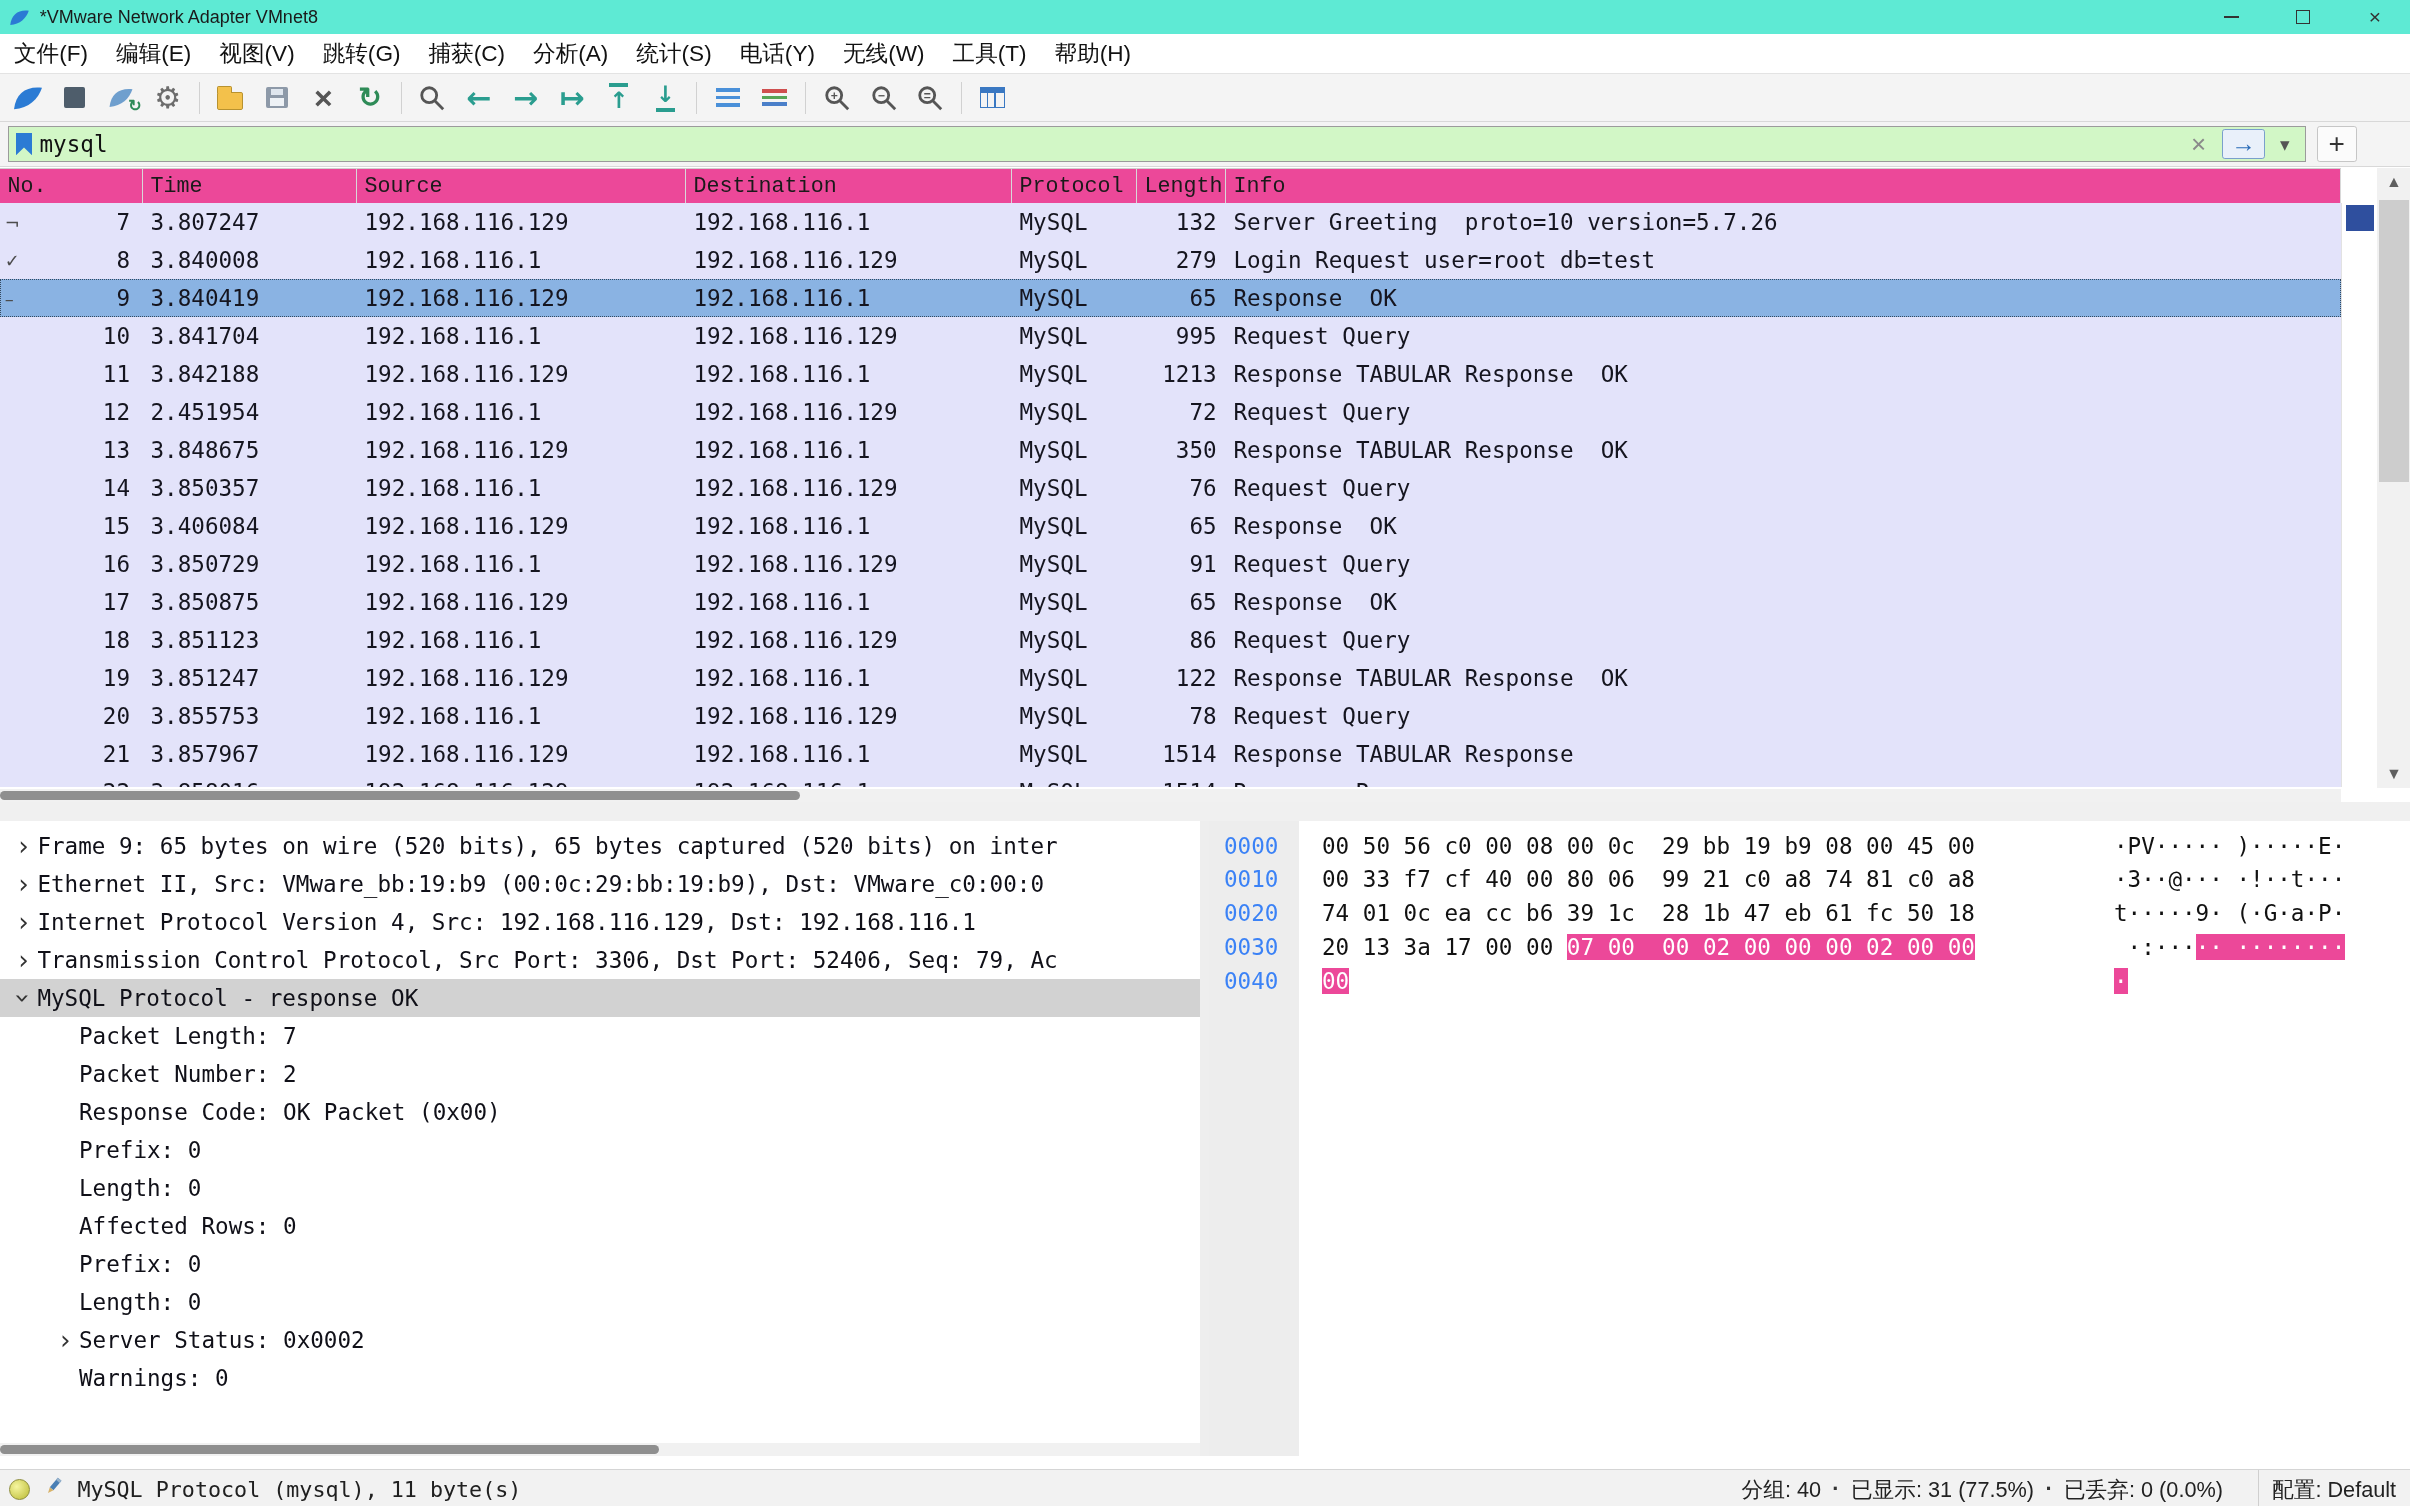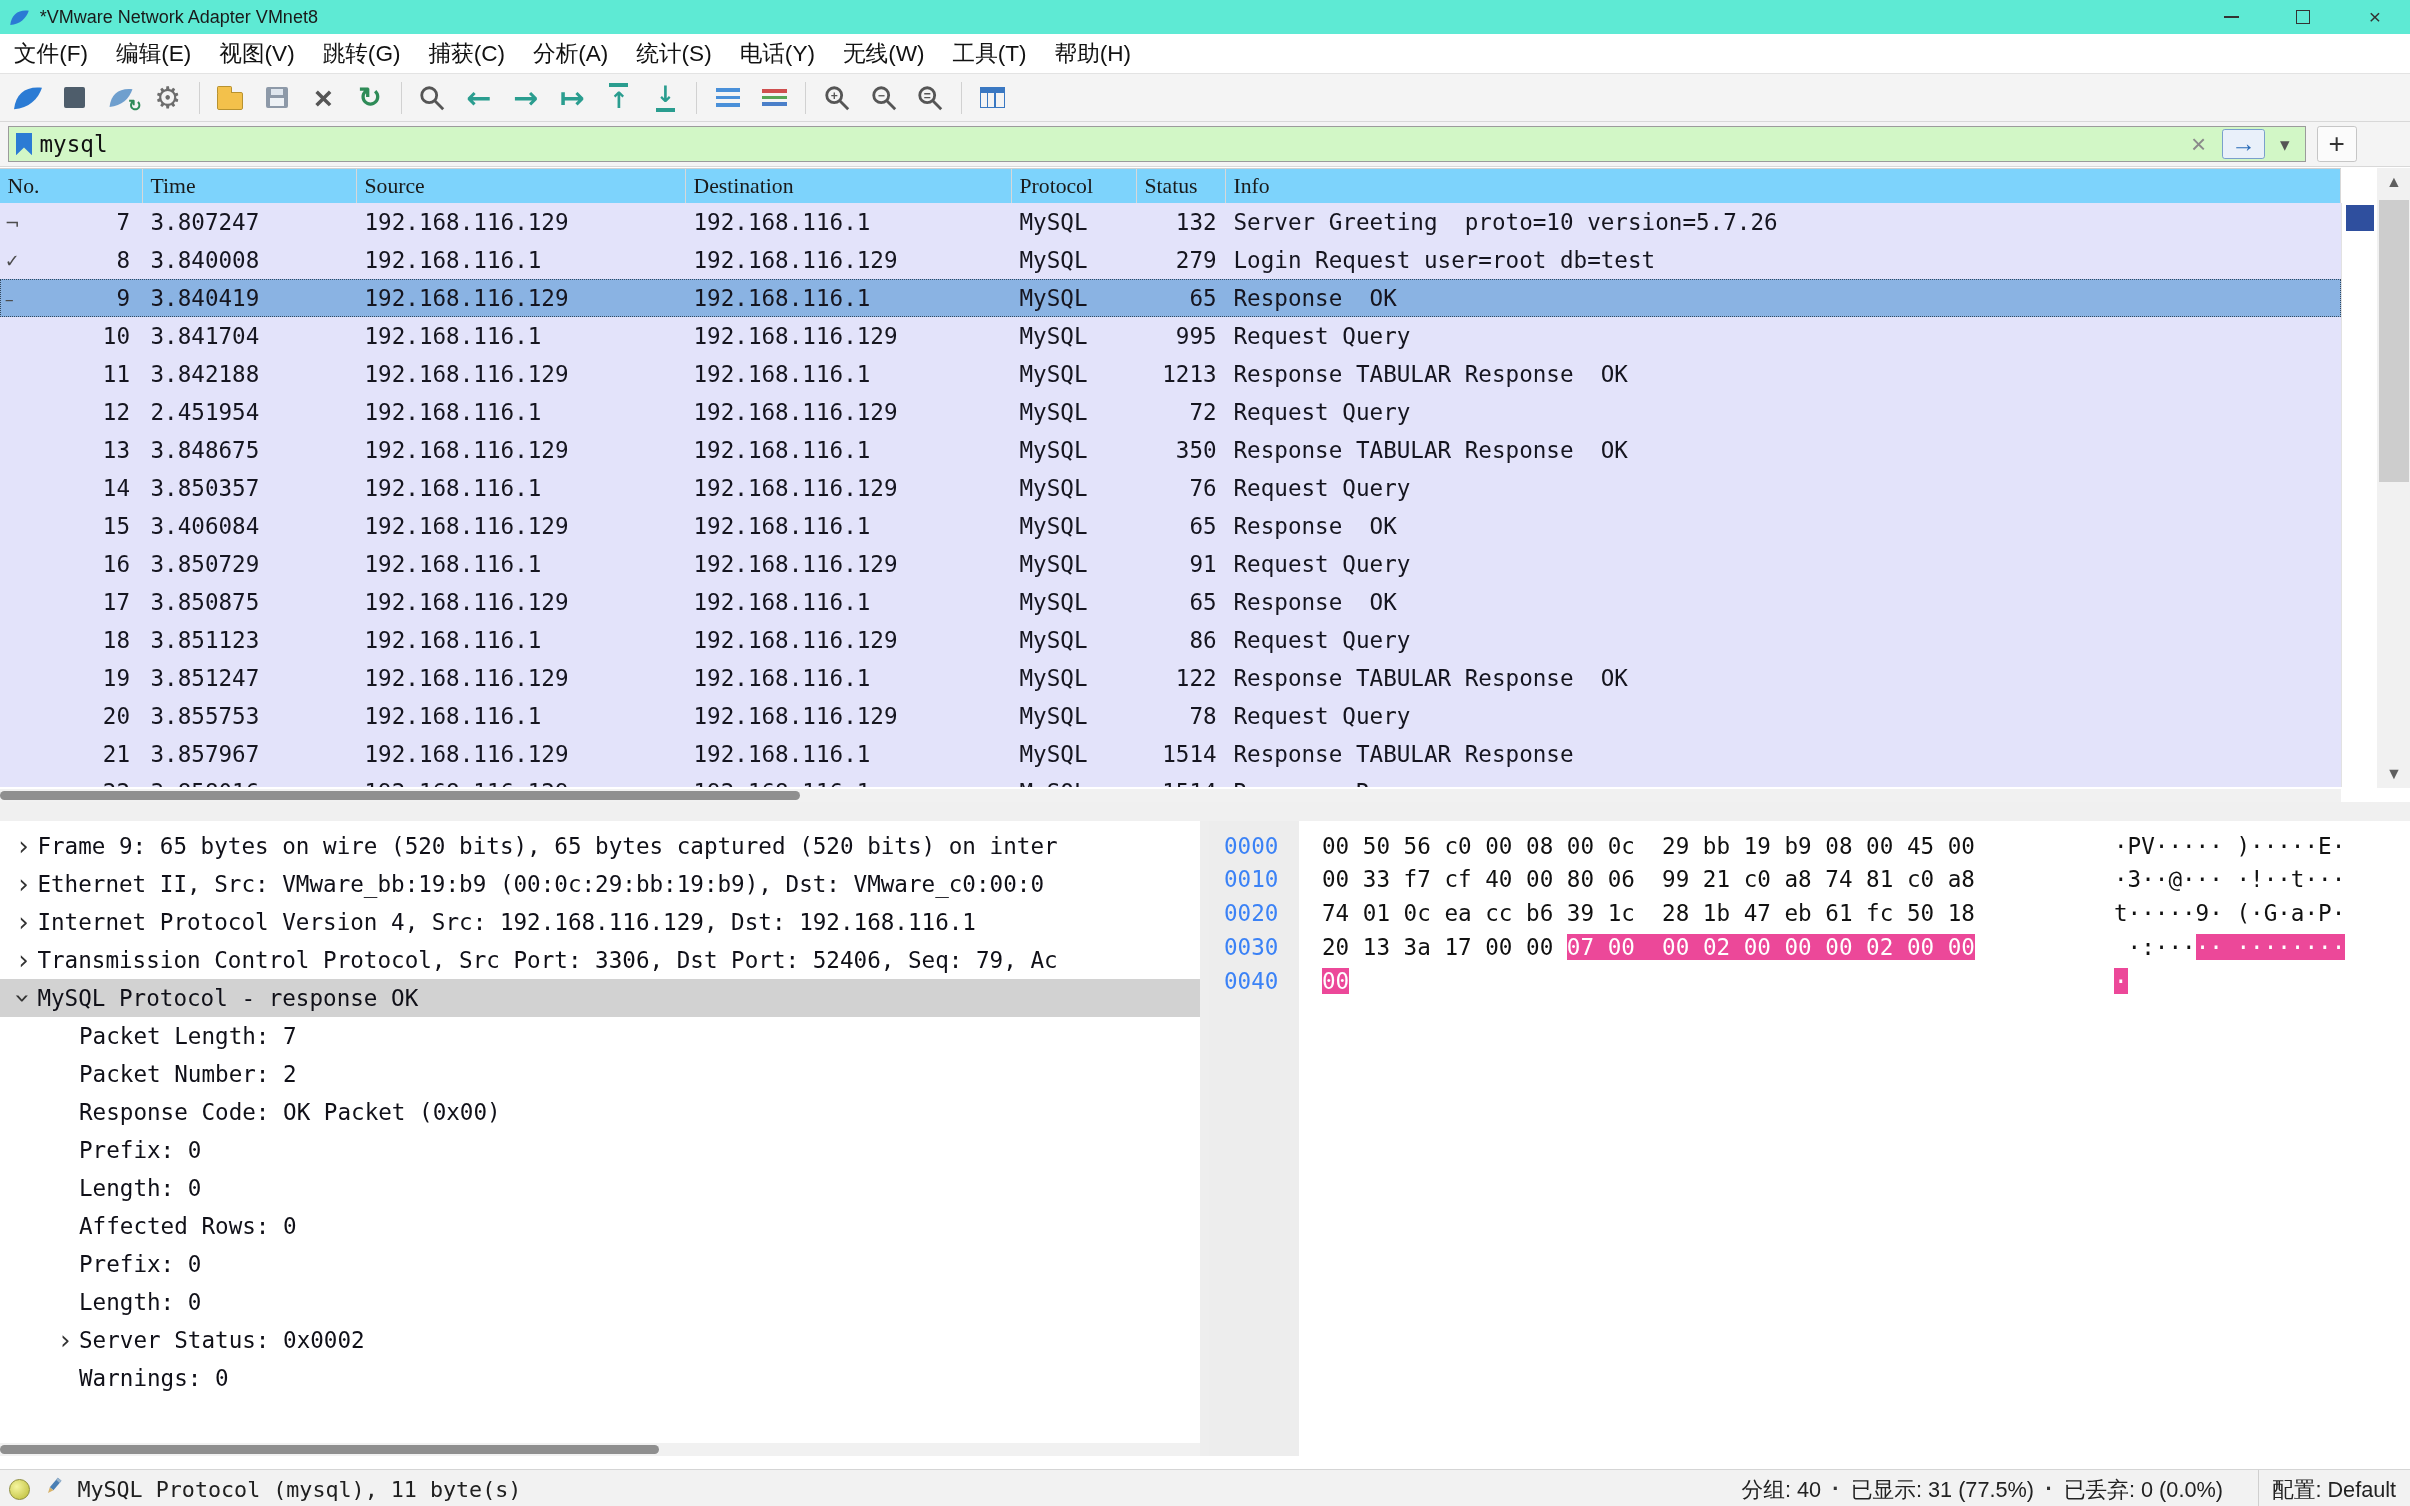--- a/index.html
+++ b/index.html
@@ -49,22 +49,22 @@
              display:flex;align-items:center;padding:0 7.5px}
   .filter-field{width:2298px;height:36px;background:#d2f7c6;border:0.9px solid #9b9b9b;display:flex;align-items:center;padding:0 7.5px;gap:7.5px}
   .icon-bookmark{width:16px;height:22.6px;background:#2b7bd4;clip-path:polygon(0 0,100% 0,100% 100%,50% 65%,0 100%);display:block}
   .filter-input{flex:1;background:transparent;border:none;outline:none;font-family:"DejaVu Sans Mono",monospace;font-size:22.6px;color:#111;height:100%}
   .filter-clear{font-size:26px;color:#8a8a8a;width:32px;text-align:center;line-height:1}
   .filter-apply{width:43px;height:30px;background:#e9f0fa;border:0.9px solid #7aa0cc;border-radius:2.8px;display:flex;align-items:center;justify-content:center;color:#2b6cb8;font-size:24.5px;font-weight:bold}
   .filter-caret{font-size:19px;color:#555;width:24.5px;text-align:center}
   .filter-plus{margin-left:11.3px;width:40px;height:36px;border:0.9px solid #c6c6c6;border-radius:2.8px;background:#fbfbfb;display:flex;align-items:center;justify-content:center;font-size:28px;color:#333}
 
   
-  .pl-header{position:absolute;left:0;top:168px;width:2341px;height:36px;display:flex;background:#7dd3fc;
-             border-top:0.9px solid #d0d0d0;border-bottom:0.9px solid #c6c6c6;font-size:21.7px;font-family:Liberation Serif, serif}
+  .pl-header{position:absolute;left:0;top:168px;width:2341px;height:36px;display:flex;background:#ec4899;
+             border-top:0.9px solid #d0d0d0;border-bottom:0.9px solid #c6c6c6;font-size:21.7px;font-family:Liberation Mono, monospace}
   .pl-hcell{border-right:0.9px solid #d8d8d8;display:flex;align-items:center;padding-left:7.5px;color:#1a1a1a;overflow:hidden;white-space:pre}
   .w-no{width:143px}.w-time{width:214px}.w-src{width:329px}.w-dst{width:326px}.w-proto{width:125px}.w-len{width:89px}.w-info{flex:1}
   .pl-body{position:absolute;left:0;top:203px;width:2341px;height:584px;overflow:hidden;background:#fff}
   .plrow{display:flex;height:38px;background:#e3e3fa;font-family:"DejaVu Sans Mono",monospace;font-size:22.6px;color:#15151f}
   .plrow.selected{background:#8ab3e3;outline:1.9px dotted #34495e;outline-offset:-1.9px}
   .plcell{display:flex;align-items:center;overflow:hidden;white-space:pre}
   .pad{padding-left:7.5px}
   .no-cell{position:relative;justify-content:flex-end;padding-right:13px}
   .no-mark{position:absolute;left:4.7px;top:0;height:100%;display:flex;align-items:center;font-size:18px;color:#4c4c4c;font-family:"DejaVu Sans",sans-serif}
   .len-cell{justify-content:flex-end;padding-right:9.4px}
@@ -294,21 +294,21 @@
     </div>
     <div class="filter-plus">+</div>
   </div>
 
   <div class="pl-header">
       <div class="pl-hcell w-no">No.</div>
       <div class="pl-hcell w-time">Time</div>
       <div class="pl-hcell w-src">Source</div>
       <div class="pl-hcell w-dst">Destination</div>
       <div class="pl-hcell w-proto">Protocol</div>
-      <div class="pl-hcell w-len">Status</div>
+      <div class="pl-hcell w-len">Length</div>
       <div class="pl-hcell w-info">Info</div>
     </div>
   <div class="pl-body">
       <div class="plrow">
         <div class="plcell w-no no-cell">7<span class="no-mark">¬</span></div>
         <div class="plcell w-time pad">3.807247</div>
         <div class="plcell w-src pad">192.168.116.129</div>
         <div class="plcell w-dst pad">192.168.116.1</div>
         <div class="plcell w-proto pad">MySQL</div>
         <div class="plcell w-len len-cell">132</div>

